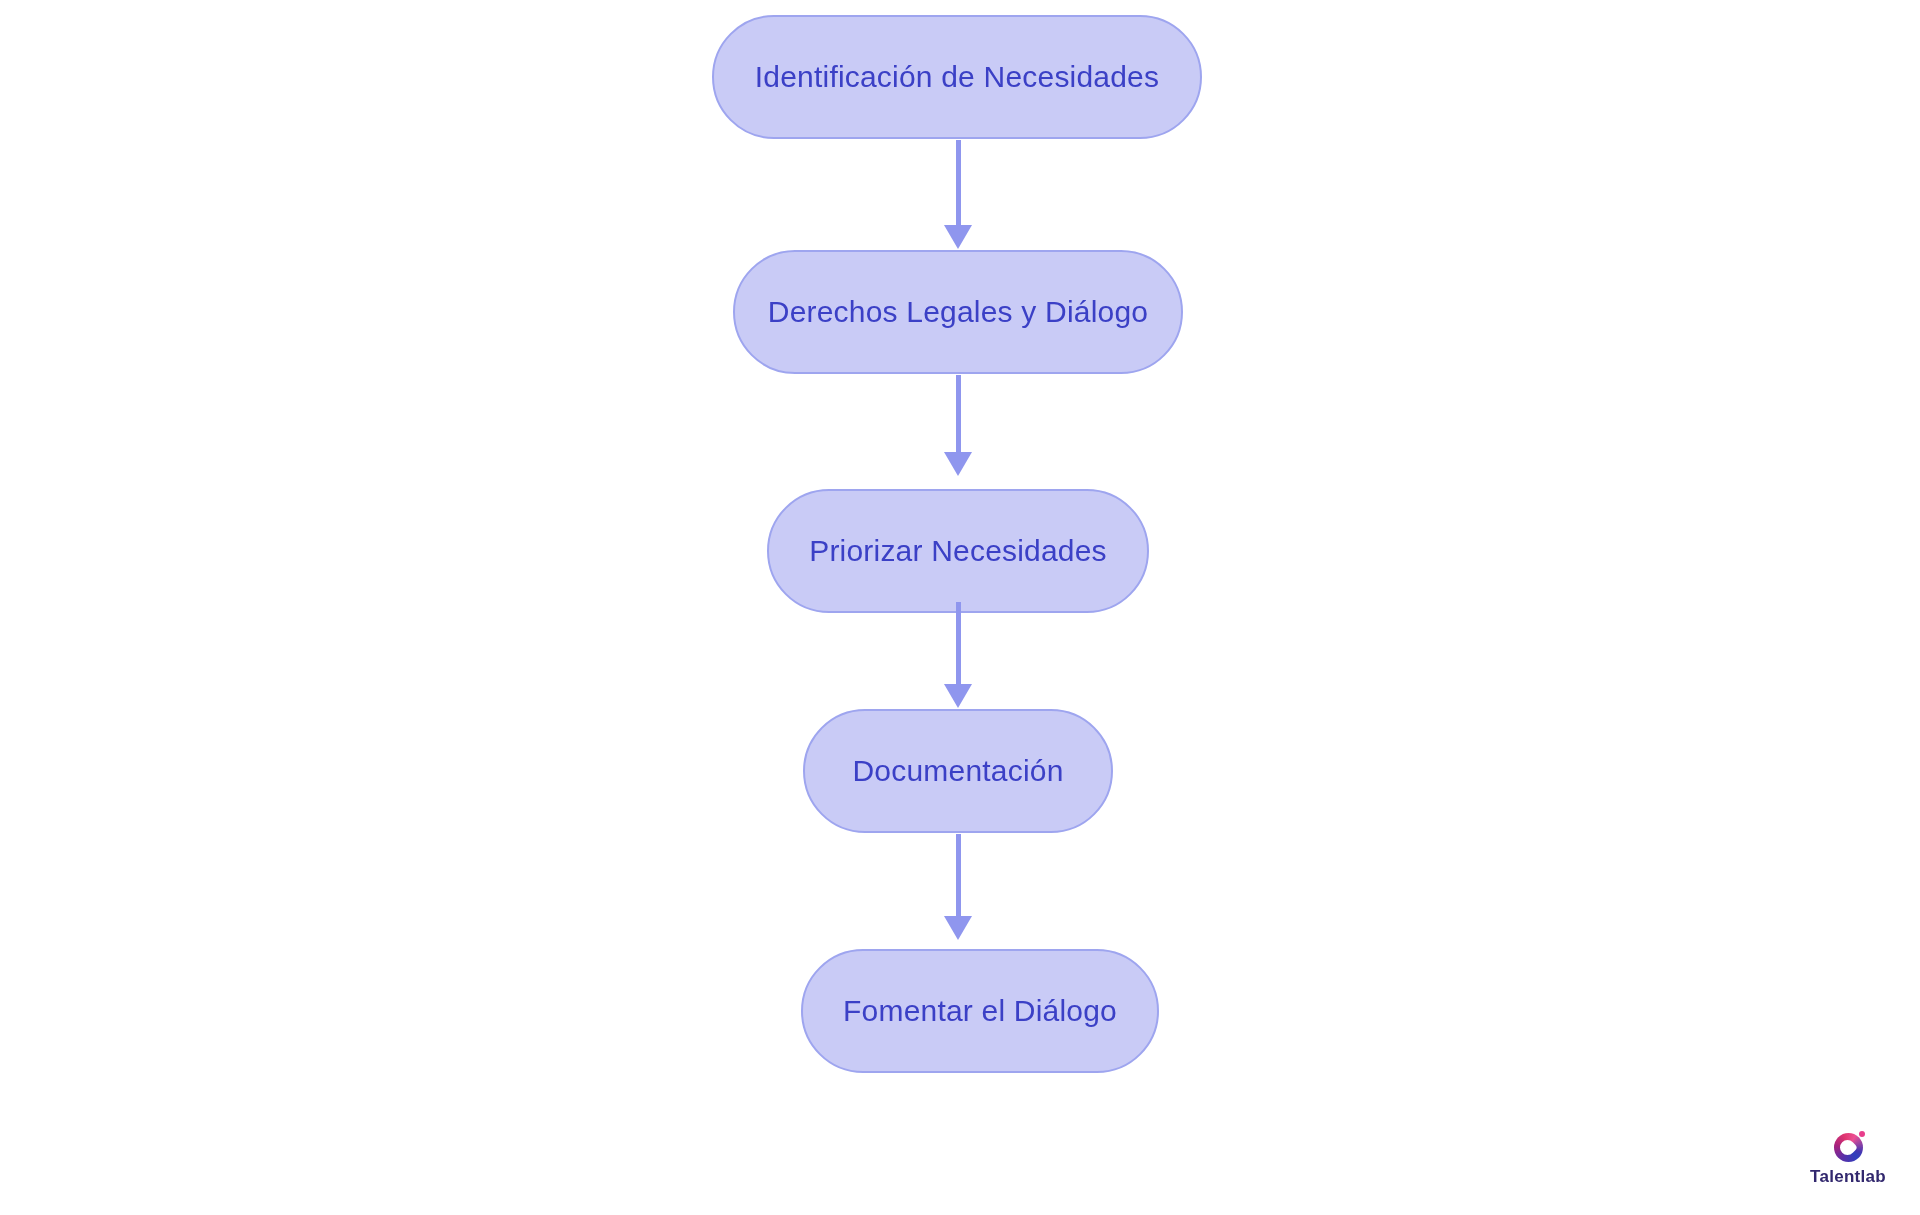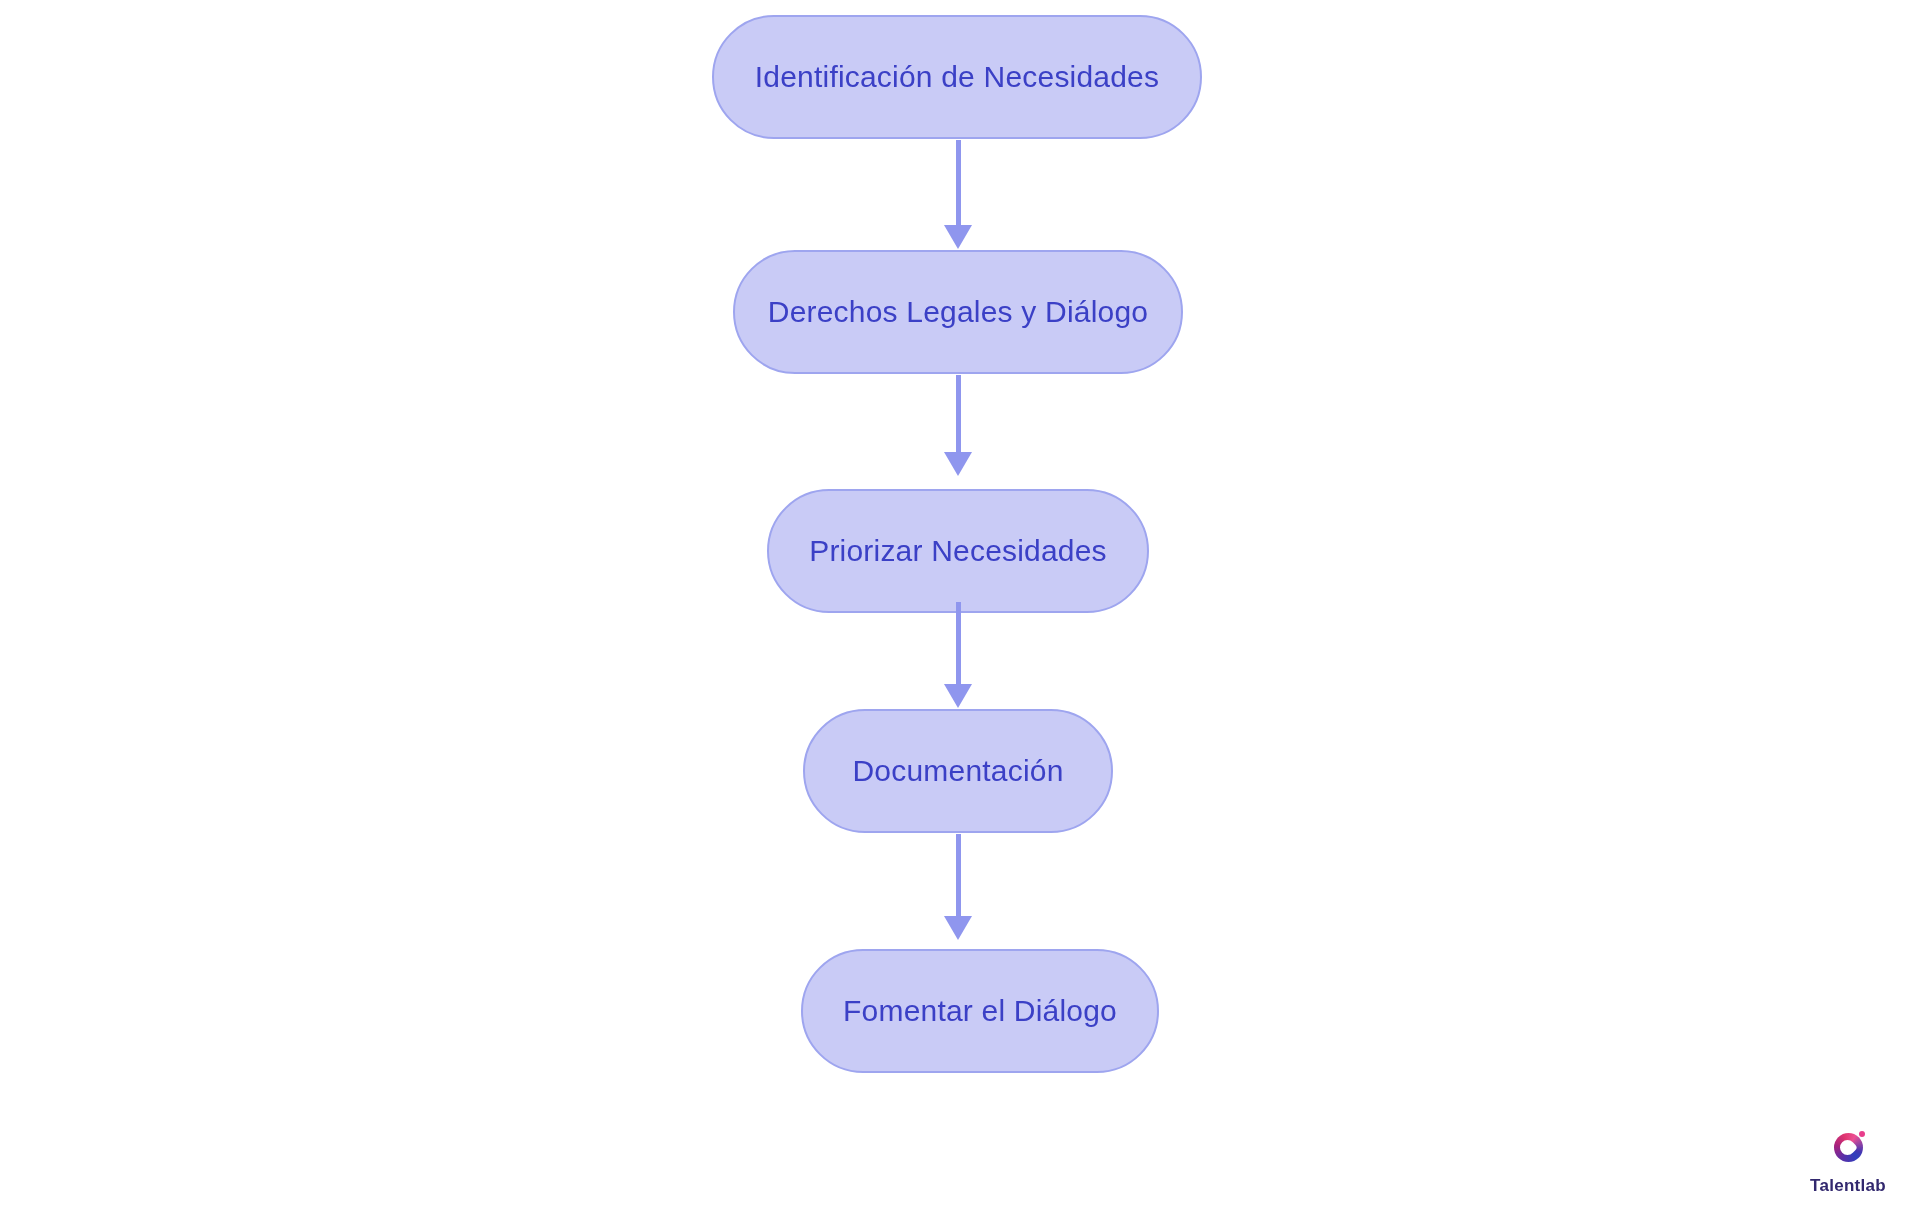--- a/index.html
+++ b/index.html
@@ -98,21 +98,21 @@
   .logo-icon .spark {
     position: absolute;
     right: -2px;
     top: -2px;
     width: 6px;
     height: 6px;
     border-radius: 50%;
     background: #e83e8c;
   }
   .logo-text {
-    margin-top: 14px;
+    margin-top: 5px;
     font-size: 17px;
     font-weight: bold;
     color: var(--logo-text, #32286e);
     letter-spacing: 0.3px;
   }
 </style>
 </head>
 <body>
 
 <div class="canvas">

